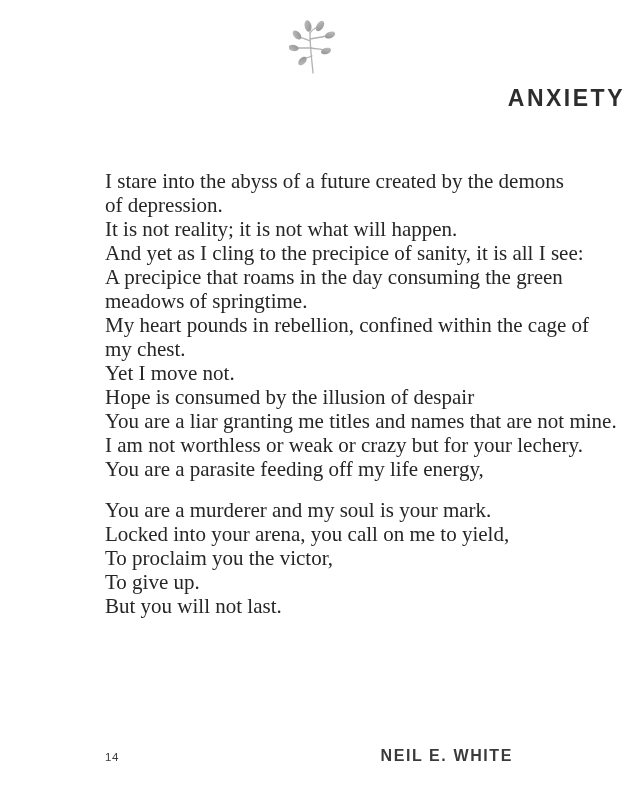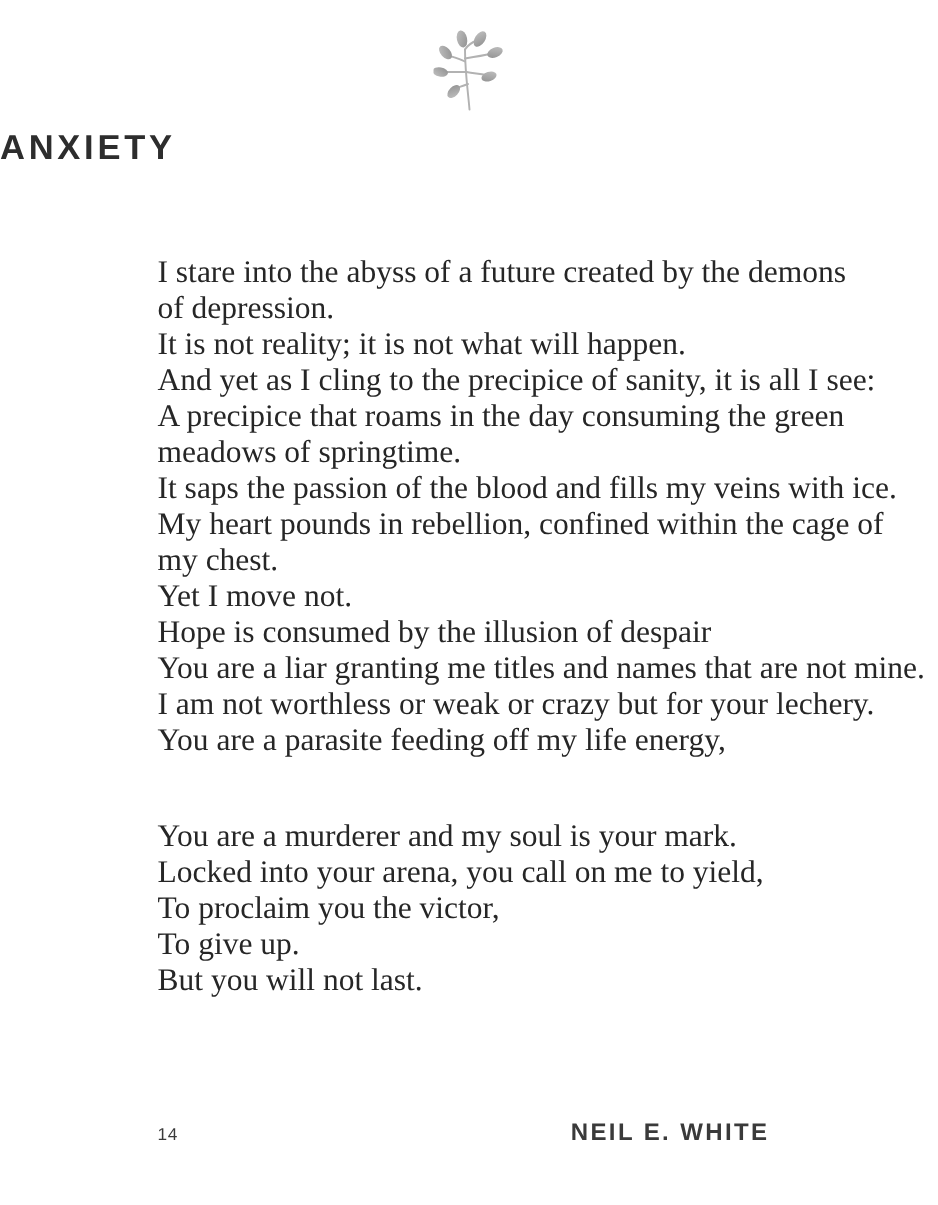--- a/index.html
+++ b/index.html
@@ -30,38 +30,38 @@
     display: inline-block;
     width: 48px;
     height: 56px;
     line-height: 0;
   }
   .chapter-title {
     position: absolute;
     top: 84px;
     left: 0;
     width: 625px;
-    text-align: left;
+    text-align: right;
     font-family: "Liberation Sans", sans-serif;
     font-size: 23px;
     font-weight: 700;
     letter-spacing: 2.5px;
     line-height: 28px;
     color: var(--title-color);
   }
   .poem {
     position: absolute;
     top: 169px;
     left: 105px;
     width: 420px;
     font-size: 21px;
     line-height: 24px;
     color: var(--body-text-color);
   }
-  .stanza + .stanza { margin-top: 40px; }
+  .stanza + .stanza { margin-top: 17px; }
   .poem-line { white-space: nowrap; }
   .page-footer {
     position: absolute;
     top: 747px;
     left: 105px;
     right: 112px;
     display: flex;
     justify-content: space-between;
     align-items: baseline;
     font-family: "Liberation Sans", sans-serif;
@@ -120,21 +120,20 @@
   <div class="chapter-title">ANXIETY</div>
 
   <div class="poem">
       <div class="stanza">
         <div class="poem-line">I stare into the abyss of a future created by the demons</div>
         <div class="poem-line">of depression.</div>
         <div class="poem-line">It is not reality; it is not what will happen.</div>
         <div class="poem-line">And yet as I cling to the precipice of sanity, it is all I see:</div>
         <div class="poem-line">A precipice that roams in the day consuming the green</div>
         <div class="poem-line">meadows of springtime.</div>
-        <div class="poem-line">It saps the passion of the blood and fills my veins with ice.</div>
         <div class="poem-line">My heart pounds in rebellion, confined within the cage of</div>
         <div class="poem-line">my chest.</div>
         <div class="poem-line">Yet I move not.</div>
         <div class="poem-line">Hope is consumed by the illusion of despair</div>
         <div class="poem-line">You are a liar granting me titles and names that are not mine.</div>
         <div class="poem-line">I am not worthless or weak or crazy but for your lechery.</div>
         <div class="poem-line">You are a parasite feeding off my life energy,</div>
       </div>
       <div class="stanza">
         <div class="poem-line">You are a murderer and my soul is your mark.</div>

